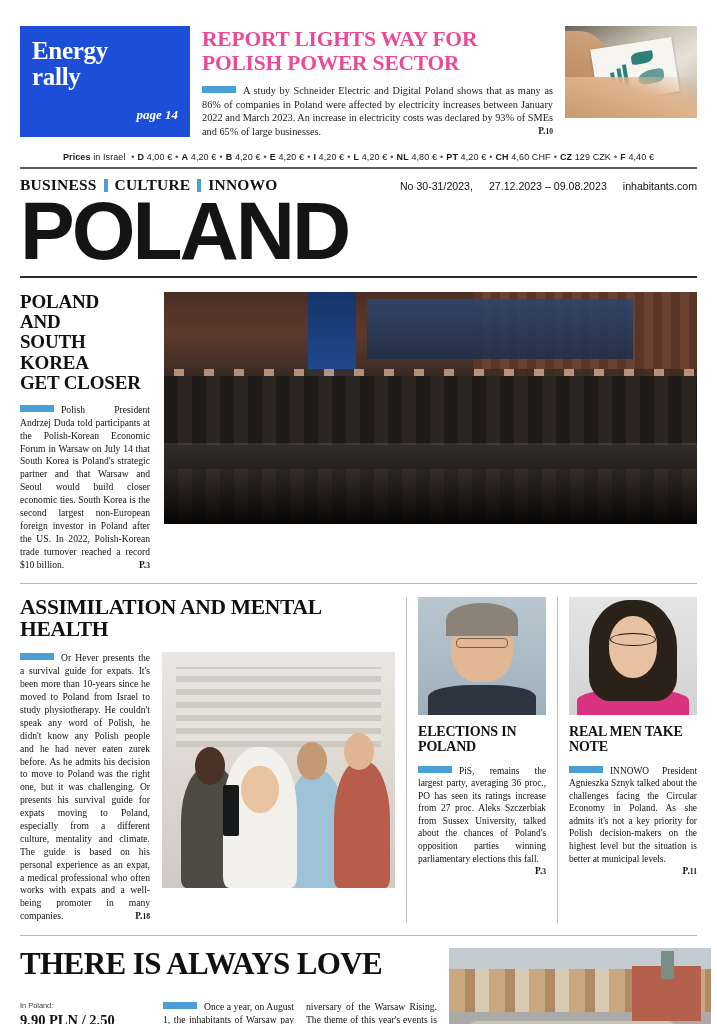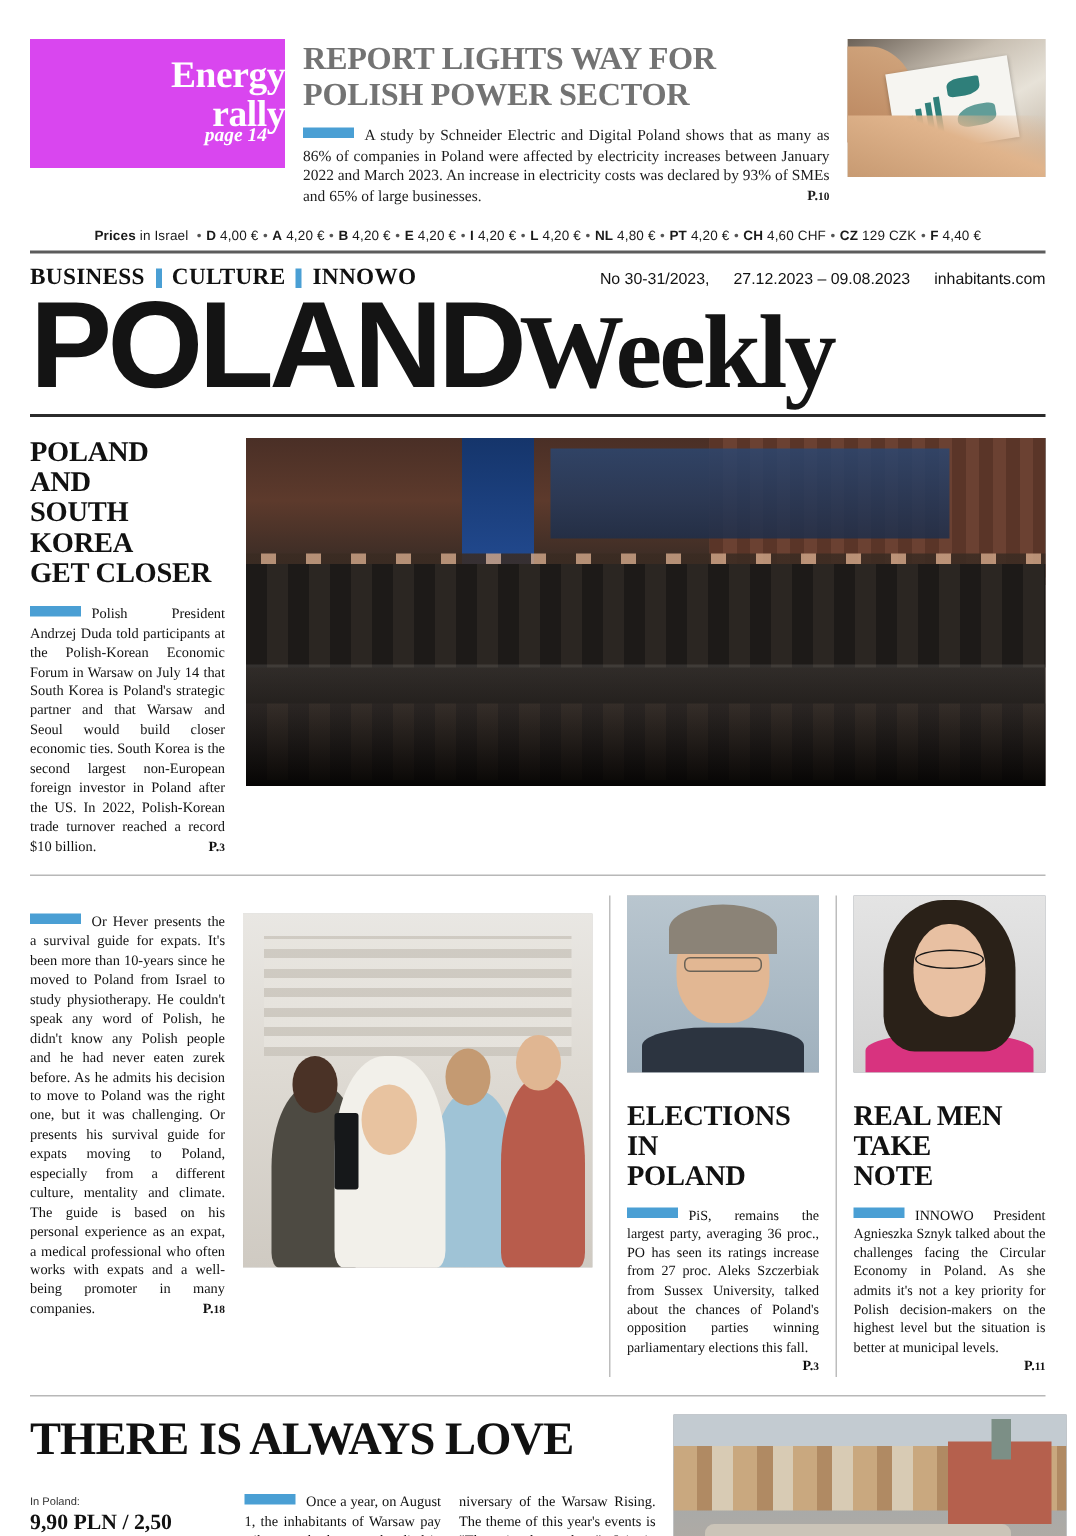--- a/index.html
+++ b/index.html
@@ -8,37 +8,37 @@
     background: #ffffff;
     font-family: "Liberation Serif", serif;
     color: #111111;
     overflow: hidden;
   }
   .page { width: 717px; height: 1024px; padding: 0 20px; position: relative; background:#fff; }
 
   
   .teaser { display: flex; gap: 12px; padding-top: 26px; align-items: flex-start; }
   .energy-box {
-    width: 170px; height: 86px; background: #d946ef; color: #fff;
-    position: relative; flex: 0 0 170px; text-align: right;
+    width: 170px; height: 111px; background: #1d4ed8; color: #fff;
+    position: relative; flex: 0 0 170px;
   }
   .energy-box .etitle {
     font-family: "Liberation Serif", serif;
     font-weight: 700; font-size: 25px; line-height: 1.02;
     padding: 12px 0 0 12px; letter-spacing: -0.3px;
   }
   .energy-box .epage {
     position: absolute; right: 12px; bottom: 14px;
     font-style: italic; font-weight: 700; font-size: 13px;
   }
   .teaser-mid { flex: 1 1 auto; padding-top: 2px; }
   .teaser-mid h1 {
     font-family: "Liberation Serif", serif;
     font-weight: 700; font-size: 21.5px; line-height: 1.10;
-    letter-spacing: -0.2px; text-transform: uppercase; color:#737373;
+    letter-spacing: -0.2px; text-transform: uppercase; color:#ec4899;
   }
   .teaser-body {
     margin-top: 9px; font-size: 10.3px; line-height: 1.31; text-align: justify;
     color: #1b1b1b;
   }
   .blue-dash {
     display: inline-block; width: 34px; height: 7px; background: #4a9fd4;
     margin-right: 7px; vertical-align: 1px;
   }
   .pgref { font-weight: 700; font-size: 9.4px; white-space: nowrap; }
@@ -107,22 +107,22 @@
     font-family: "Liberation Serif", serif; font-weight: 700; font-size: 21.5px;
     text-transform: uppercase; letter-spacing: -.3px; line-height: 1;
   }
   .mid-left-inner { display: flex; gap: 12px; margin-top: 12px; }
   .mid-text { flex: 0 0 130px; font-size: 9.6px; line-height: 1.345; text-align: justify; }
   .mid-photo { flex: 1 1 auto; height: 236px; overflow: hidden; background: #cbc9c6; position: relative; }
   .vrule { width: 1px; background: #bdbdbd; align-self: stretch; }
   .side-col { flex: 0 0 128px; }
   .side-photo { width: 100%; height: 118px; overflow: hidden; background: #9aa0a6; position: relative; }
   .side-col h3 {
-    font-family: "Liberation Serif", serif; font-weight: 700; font-size: 19px;
-    line-height: 1.04; text-transform: uppercase; margin-top: 20px; letter-spacing: -.2px;
+    font-family: "Liberation Serif", serif; font-weight: 700; font-size: 14px;
+    line-height: 1.04; text-transform: uppercase; margin-top: 10px; letter-spacing: -.2px;
   }
   .side-col .body { margin-top: 10px; font-size: 9.4px; line-height: 1.34; text-align: justify; }
 
   
   .bottom { padding-top: 12px; display: flex; gap: 12px; }
   .bot-left { flex: 1 1 auto; }
   .bot-left h2 {
     font-family: "Liberation Serif", serif; font-weight: 700; font-size: 31px;
     text-transform: uppercase; letter-spacing: -.6px; line-height: 1;
   }
@@ -237,21 +237,20 @@
       <div class="issueline">
         <span>No 30-31/2023,</span>
         <span>27.12.2023 – 09.08.2023</span>
         <span>inhabitants.com</span>
       </div>
     </div>
     <div class="logo-wrap">
       <div class="logo-underline"></div>
       <div class="logo">
         <span>POLAND</span>
-        <span class="weekly">Weekly</span>
       </div>
     </div>
     <div class="mast-rule"></div>
   </div>
 
   <div class="lead">
     <div class="lead-col">
       <h2>
         <span>POLAND</span><br>
         <span>AND</span><br>
@@ -275,20 +274,21 @@
       <div class="conf-refl2"></div>
       <div class="conf-refl"></div>
     </div>
   </div>
 
   <div class="rule-thin"></div>
 
   <div class="mid">
 
     <div class="mid-left">
+      <h2>ASSIMILATION AND MENTAL HEALTH</h2>
       <div class="mid-left-inner">
         <div class="mid-text">
           <span class="blue-dash"></span><span>Or Hever presents the a survival guide for expats. It's been more than 10-years since he moved to Poland from Israel to study physiotherapy. He couldn't speak any word of Polish, he didn't know any Polish people and he had never eaten zurek before. As he admits his decision to move to Poland was the right one, but it was challenging. Or presents his survival guide for expats moving to Poland, especially from a different culture, mentality and climate. The guide is based on his personal experience as an expat, a medical professional who often works with expats and a well-being promoter in many companies.</span>
           <span class="pgref" style="float:right;">
             <span>P.</span><span class="num">18</span>
           </span>
         </div>
         <div class="mid-photo">
           <div class="ph group-photo"></div>
           <div class="gp-shelf"></div>

